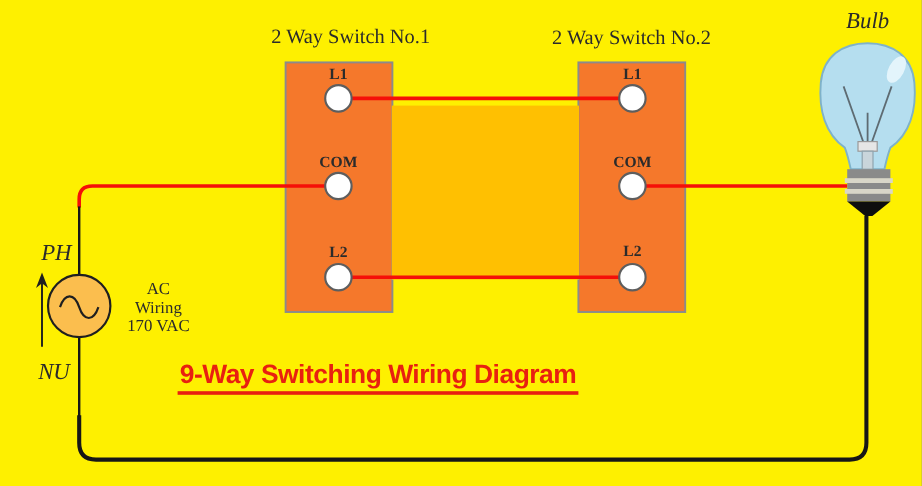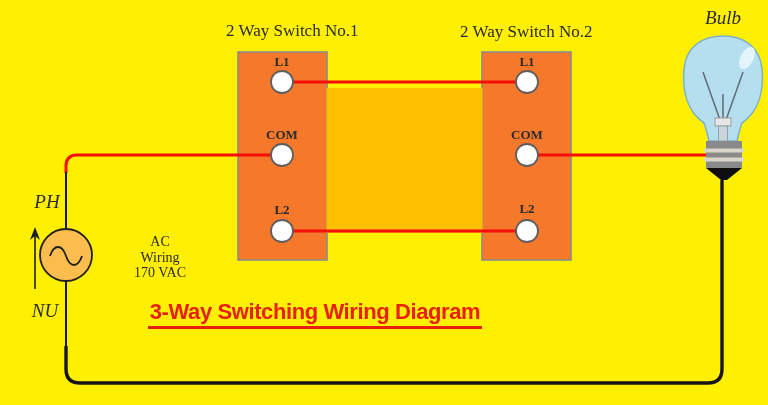--- a/index.html
+++ b/index.html
@@ -94,26 +94,26 @@
   <div class="lbl box-title" style="left:460px;top:23px;width:120px;text-align:center;">2 Way Switch No.2</div>
   <div class="lbl small-cap" style="left:698px;top:8px;width:50px;">Bulb</div>
 
   <div class="lbl term" style="left:268px;top:55px;width:28px;">L1</div>
   <div class="lbl term" style="left:260px;top:128px;width:44px;">COM</div>
   <div class="lbl term" style="left:268px;top:203px;width:28px;">L2</div>
   <div class="lbl term" style="left:513px;top:55px;width:28px;">L1</div>
   <div class="lbl term" style="left:505px;top:128px;width:44px;">COM</div>
   <div class="lbl term" style="left:513px;top:202px;width:28px;">L2</div>
 
-  <div class="lbl small-cap" style="left:30px;top:192px;width:34px;">PH</div>
+  <div class="lbl small-cap" style="left:30px;top:202px;width:34px;">PH</div>
   <div class="lbl small-cap" style="left:28px;top:301px;width:34px;">NU</div>
 
-  <div class="lbl ac-block" style="left:92px;top:234px;width:80px;margin-left:28px;">
+  <div class="lbl ac-block" style="left:92px;top:234px;width:80px;">
     <span>AC</span>
     <span>Wiring</span>
     <span>170 VAC</span>
   </div>
 
   <div class="main-title">
-    <span>3-Way Switching Wiring Diagram</span>
+    <span>9-Way Switching Wiring Diagram</span>
   </div>
 
 </div>
 
 </body></html>

